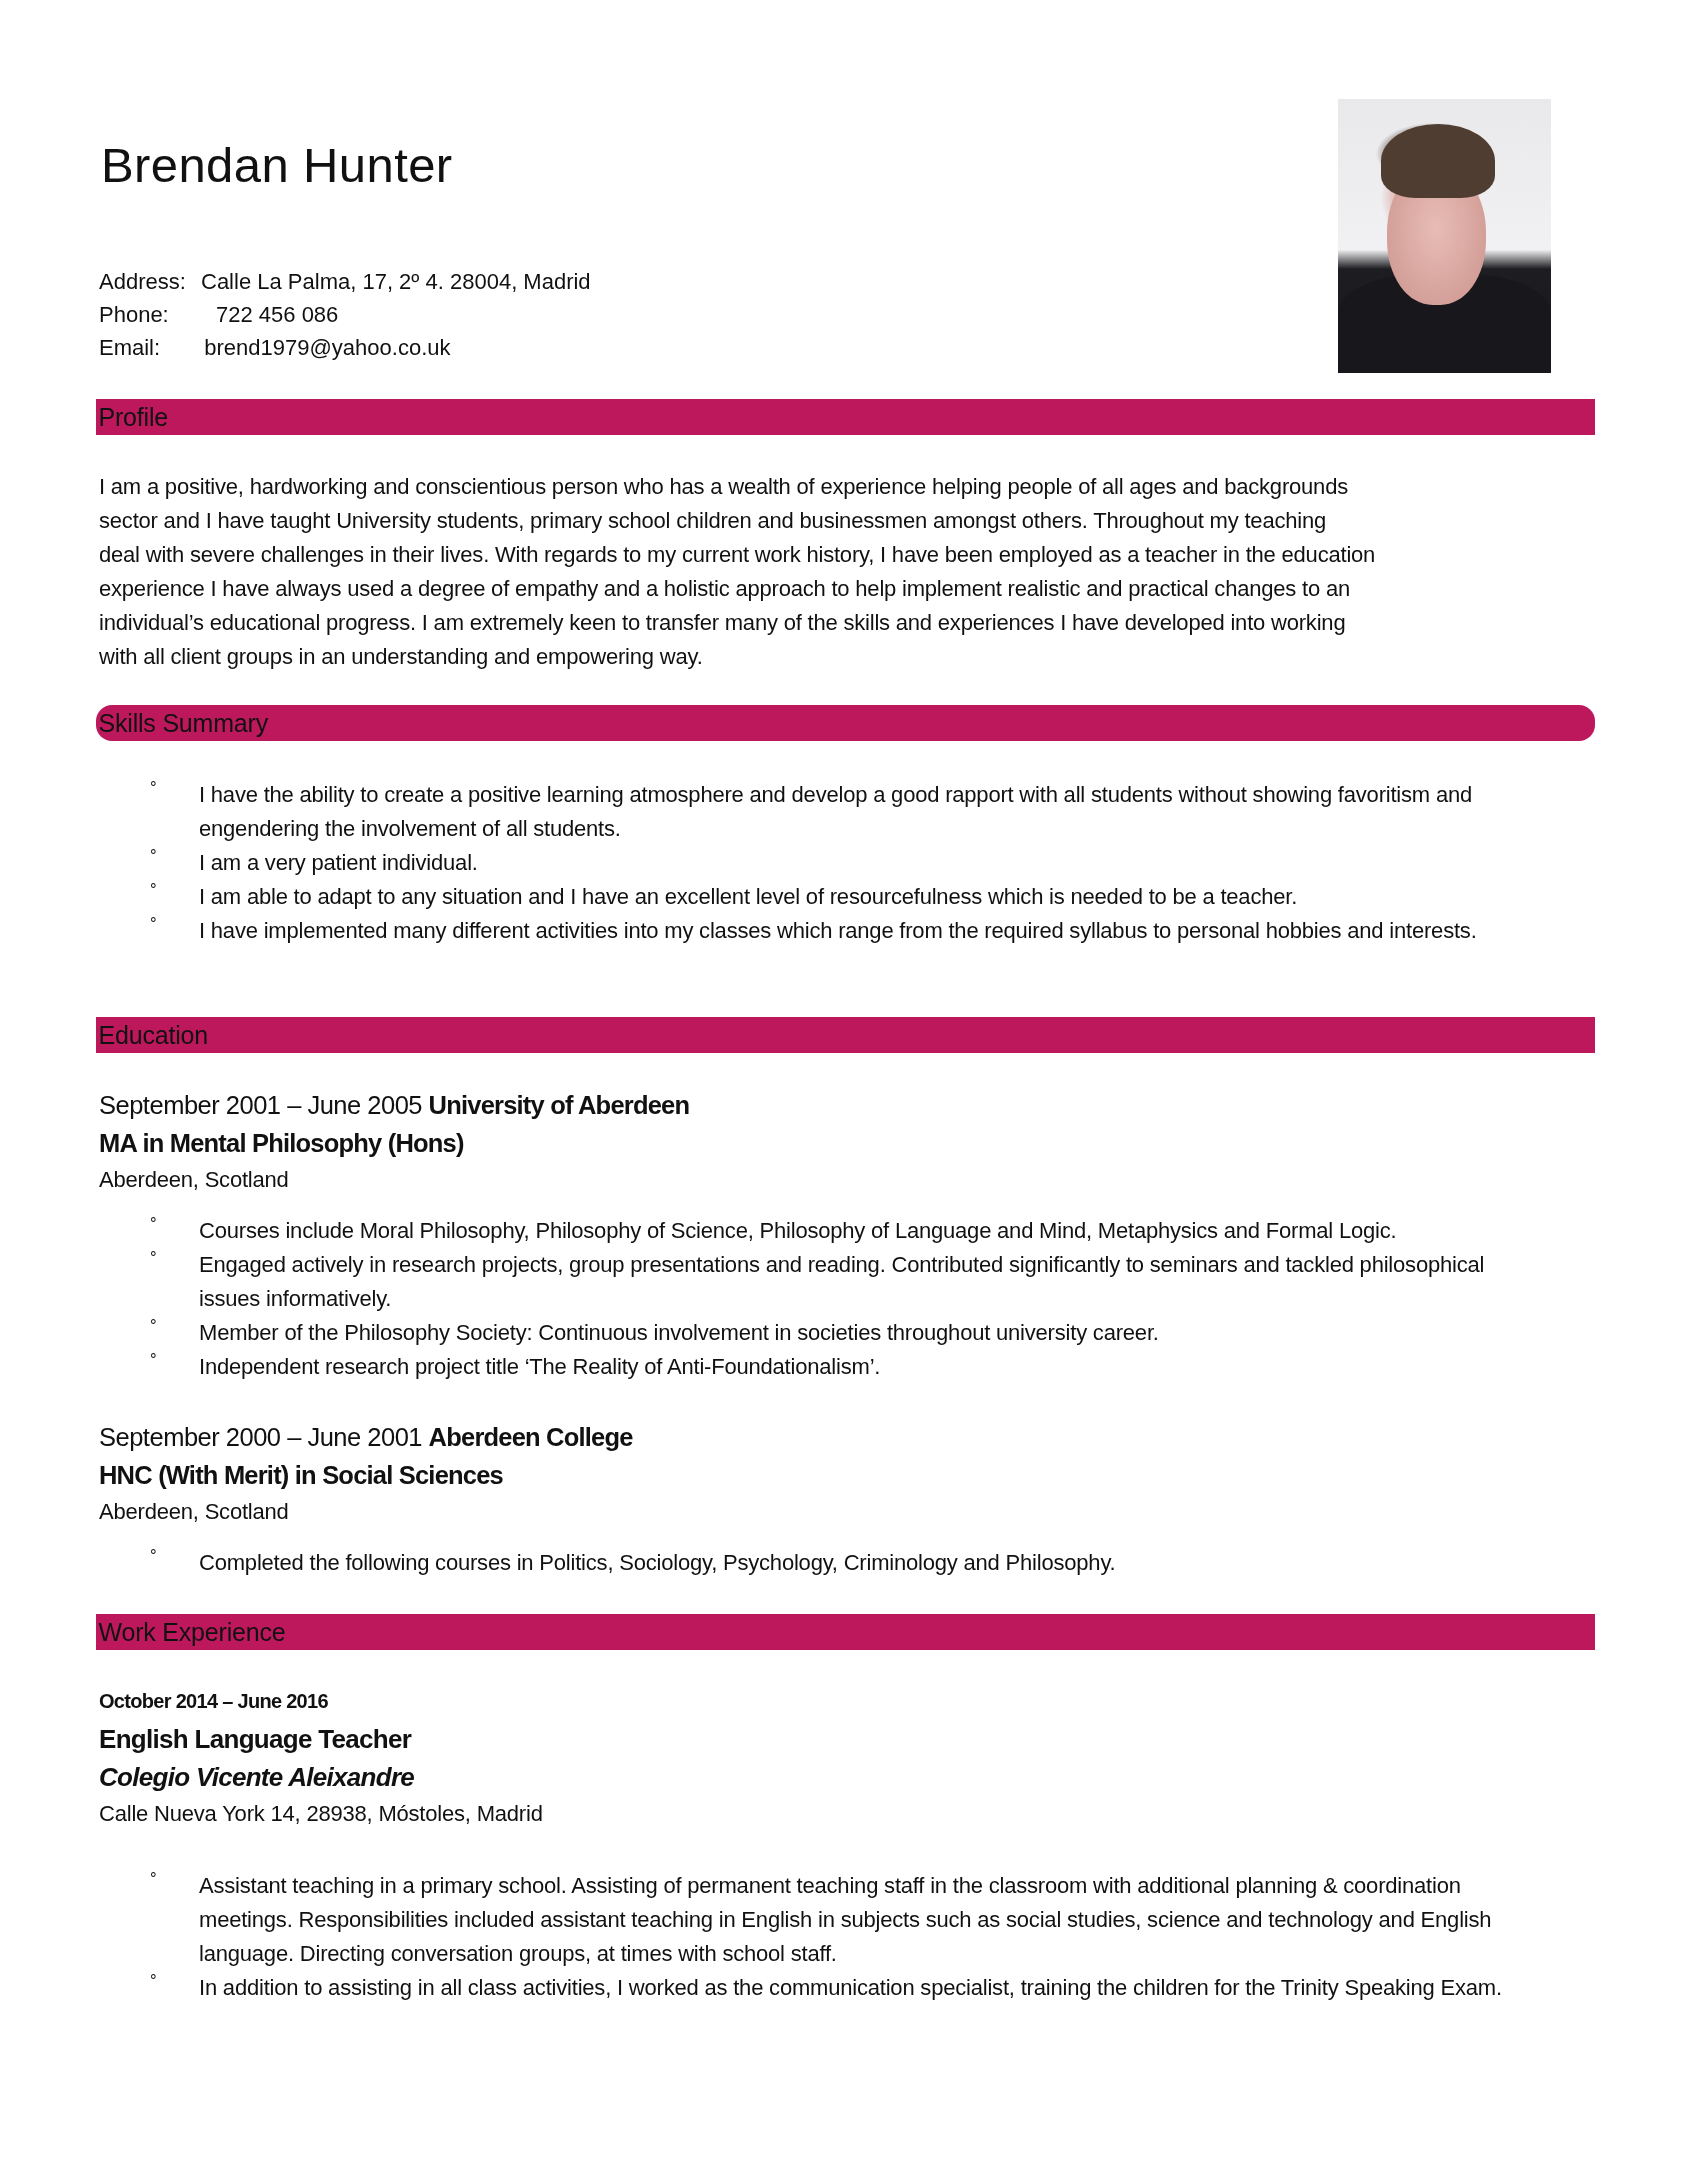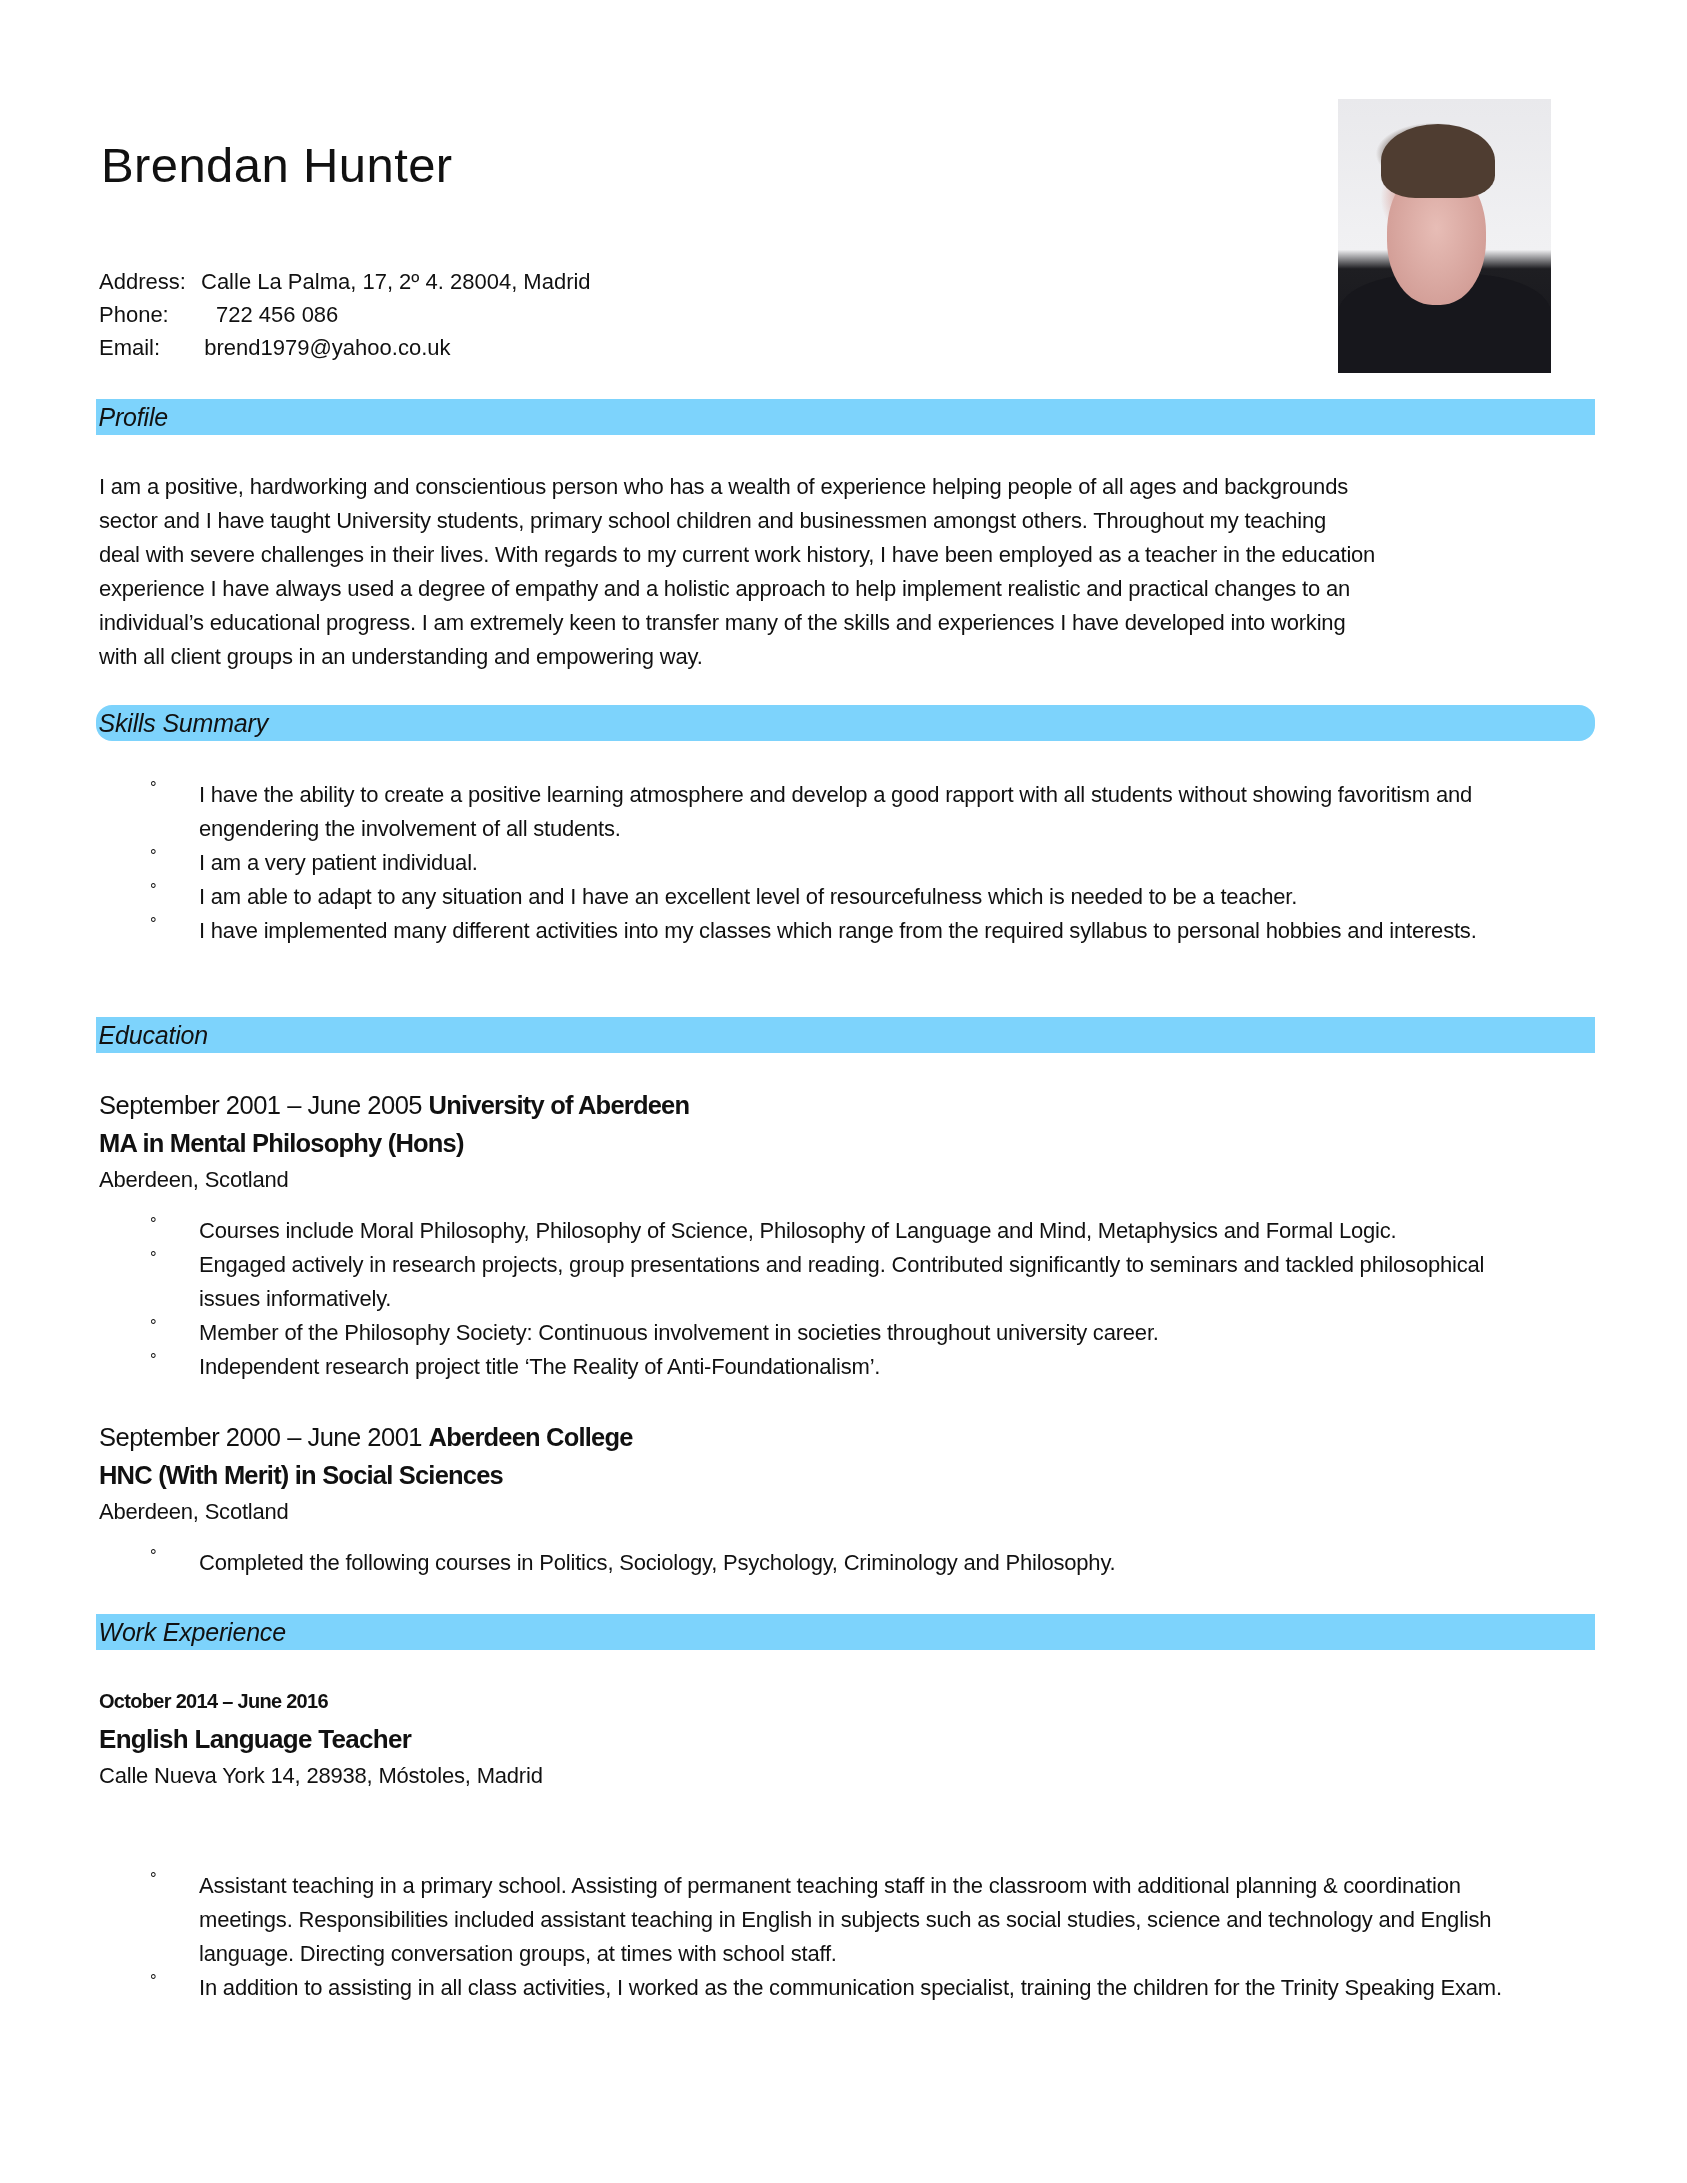--- a/index.html
+++ b/index.html
@@ -36,21 +36,21 @@
       border-radius: 48% 48% 46% 46%;
       background: radial-gradient(ellipse at 50% 45%, #e7bdb6 0%, #d4a099 70%, #c48e86 100%);
     }
     .photo-hair {
       position: absolute; left: 43px; top: 25px; width: 114px; height: 74px;
       border-radius: 50% 50% 30% 30%;
       background: #4f3d31;
     }
 
     .section-bar {
-      left: 96px; width: 1499px; height: 36px; background: #7dd3fc; font-style: italic;
+      left: 96px; width: 1499px; height: 36px; background: #be185d;
     }
     .section-title {
       position: absolute; left: 2.5px; top: 1.6px; font-size: 25px; line-height: 33px;
       color: #111; letter-spacing: -0.2px;
     }
 
     .para {
       left: 99px; width: 1491px; font-size: 22px; line-height: 34px; color: #111;
       letter-spacing: -0.2px;
     }
@@ -162,20 +162,21 @@
   </ul>
 </div>
 
 <div class="abs section-bar" style="top:1614px;">
   <span class="section-title">Work Experience</span>
 </div>
 
 <div class="abs entry" style="top:1682px;">
   <div class="work-date">October 2014 – June 2016</div>
   <div class="work-title">English Language Teacher</div>
+  <div class="work-company">Colegio Vicente Aleixandre</div>
   <div class="work-addr">Calle Nueva York 14, 28938, Móstoles, Madrid</div>
 </div>
 <div class="abs bullet-block" style="top:1869px; width:1417px;">
   <ul class="bullets">
     <li><span class="bullet-icon">°</span><span>Assistant teaching in a primary school. Assisting of permanent teaching staff in the classroom with additional planning &amp; coordination meetings. Responsibilities included assistant teaching in English in subjects such as social studies, science and technology and English language. Directing conversation groups, at times with school staff.</span></li>
     <li><span class="bullet-icon">°</span><span>In addition to assisting in all class activities, I worked as the communication specialist, training the children for the Trinity Speaking Exam.</span></li>
   </ul>
 </div>
 
 

